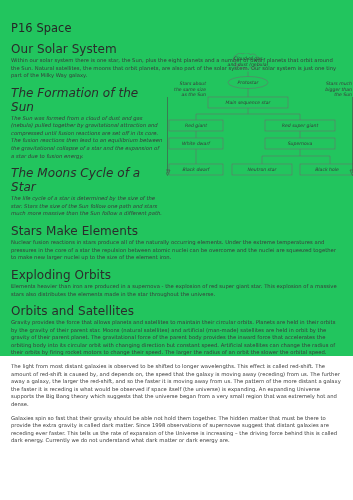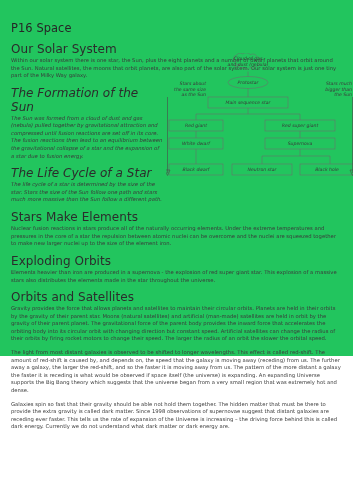--- a/index.html
+++ b/index.html
@@ -115,21 +115,21 @@
 
   <div class="split">
 
     <div class="left-col">
       <div class="sec sec-narrow">
         <h2 class="sec-head">The Formation of the Sun</h2>
         <p class="body">The Sun was formed from a cloud of dust and gas (nebula) pulled together by gravitational attraction and compressed until fusion reactions are set off in its core. The fusion reactions then lead to an equilibrium between the gravitational collapse of a star and the expansion of a star due to fusion energy.</p>
       </div>
 
       <div class="sec sec-narrow">
-        <h2 class="sec-head">The Life Cycle of a Star</h2>
+        <h2 class="sec-head">The Moons Cycle of a Star</h2>
         <p class="body">The life cycle of a star is determined by the size of the star. Stars the size of the Sun follow one path and stars much more massive than the Sun follow a different path.</p>
       </div>
     </div>
 
     <div class="diagram">
       <svg width="188" height="133" viewBox="0 0 188 133" xmlns="http://www.w3.org/2000/svg">
 
         <g>
           <path class="dg-shape" d="M74,12
             c-3.5,-0.2 -5.5,-2.4 -5.0,-4.6

